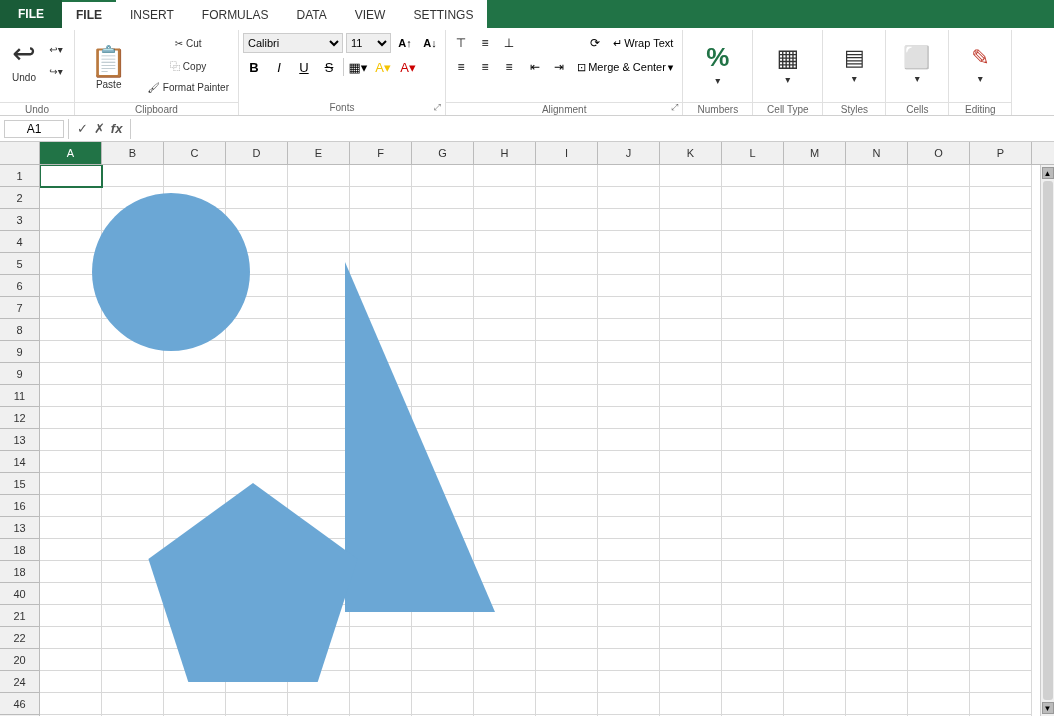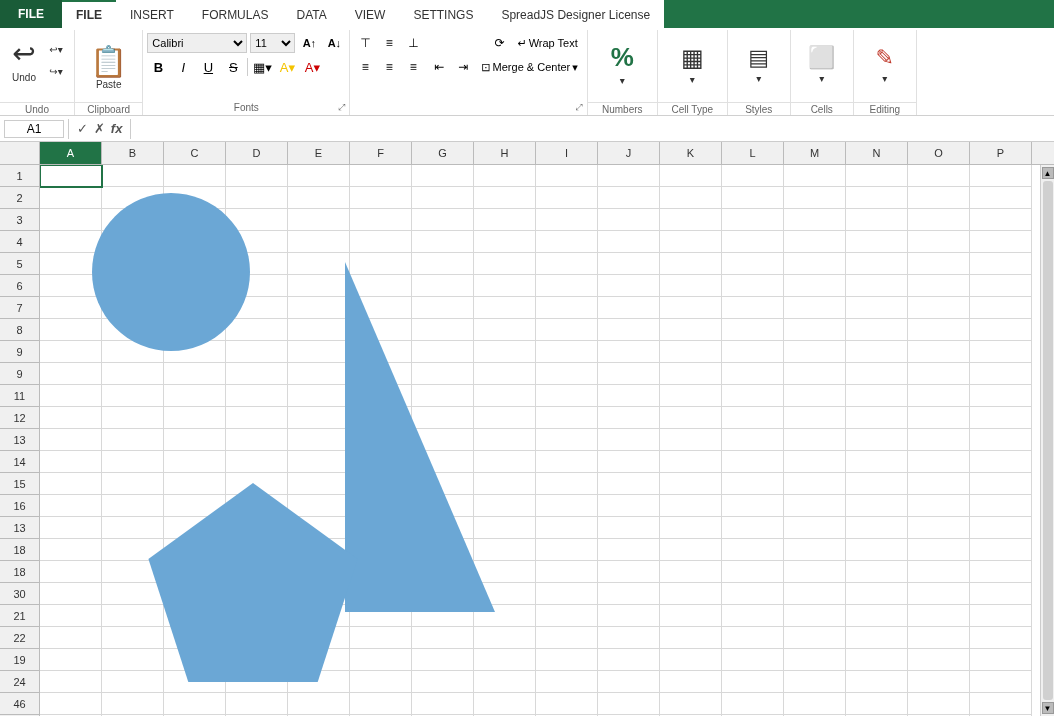--- a/index.html
+++ b/index.html
@@ -357,21 +357,20 @@
 <body>
 
 <div class="tab-bar">
   <div class="tab-file">FILE</div>
   <div class="tab-ribbon active">FILE</div>
   <div class="tab-ribbon">INSERT</div>
   <div class="tab-ribbon">FORMULAS</div>
   <div class="tab-ribbon">DATA</div>
   <div class="tab-ribbon">VIEW</div>
   <div class="tab-ribbon">SETTINGS</div>
-  <div class="tab-ribbon">SpreadJS Designer License</div>
   <div class="collapse-btn">∧</div>
 </div>
 
 <div class="ribbon">
 
   <div class="undo-group" style="position:relative;">
     <div class="undo-row">
       <div class="big-ribbon-btn" style="min-width:36px; min-height:52px; padding:2px 4px;">
         <div class="big-icon">↩</div>
         <span style="font-size:10px;">Undo</span>
@@ -381,20 +380,25 @@
         <div class="ribbon-btn-small">↪▾</div>
       </div>
     </div>
     <div class="section-label">Undo</div>
   </div>
 
   <div style="display:flex;flex-direction:row;padding:2px 4px 16px 4px;border-right:1px solid #e0e0e0;position:relative;gap:4px;">
     <div class="big-ribbon-btn" style="min-width:44px;">
       <div style="font-size:30px;">📋</div>
       <span style="font-size:10px;">Paste</span>
+    </div>
+    <div style="display:flex;flex-direction:column;gap:2px;justify-content:center;">
+      <div class="ribbon-btn-small">✂ Cut</div>
+      <div class="ribbon-btn-small">⿻ Copy</div>
+      <div class="ribbon-btn-small">🖌 Format Painter</div>
     </div>
     <div class="section-label">Clipboard</div>
   </div>
 
   <div class="font-controls" style="position:relative; min-width:190px;">
     <div class="font-row1">
       <select class="font-select">
         <option>Calibri</option>
       </select>
       <select class="font-size-select">
@@ -435,20 +439,21 @@
       <div class="align-btn">≡</div>
       <div style="flex:1;"></div>
       <div class="align-btn">⇤</div>
       <div class="align-btn">⇥</div>
       <div class="merge-btn">
         <span>⊡</span>
         <span>Merge &amp; Center</span>
         <span>▾</span>
       </div>
     </div>
+    <div class="section-label">Alignment</div>
     <div class="expand-icon">⤢</div>
   </div>
 
   <div class="big-ribbon-group" style="position:relative;min-width:70px;">
     <div class="big-ribbon-btn">
       <div class="big-icon" style="font-size:26px;font-weight:bold;color:#217346;">%</div>
       <span style="font-size:10px;">▾</span>
     </div>
     <div class="section-label">Numbers</div>
   </div>
@@ -536,24 +541,24 @@
         <div class="row-header" style="height: 22px;">9</div>
         <div class="row-header" style="height: 22px;">11</div>
         <div class="row-header" style="height: 22px;">12</div>
         <div class="row-header" style="height: 22px;">13</div>
         <div class="row-header" style="height: 22px;">14</div>
         <div class="row-header" style="height: 22px;">15</div>
         <div class="row-header" style="height: 22px;">16</div>
         <div class="row-header" style="height: 22px;">13</div>
         <div class="row-header" style="height: 22px;">18</div>
         <div class="row-header" style="height: 22px;">18</div>
-        <div class="row-header" style="height: 22px;">30</div>
+        <div class="row-header" style="height: 22px;">40</div>
         <div class="row-header" style="height: 22px;">21</div>
         <div class="row-header" style="height: 22px;">22</div>
-        <div class="row-header" style="height: 22px;">19</div>
+        <div class="row-header" style="height: 22px;">20</div>
         <div class="row-header" style="height: 22px;">24</div>
         <div class="row-header" style="height: 22px;">46</div>
         <div class="row-header" style="height: 22px;">26</div>
       </div>
 
     <div class="grid-content" id="grid-content">
       <div class="grid-row">
           <div class="grid-cell active-cell" style="width: 62px; min-width: 62px; height: 22px;"></div>
           <div class="grid-cell" style="width: 62px; min-width: 62px; height: 22px;"></div>
           <div class="grid-cell" style="width: 62px; min-width: 62px; height: 22px;"></div>

